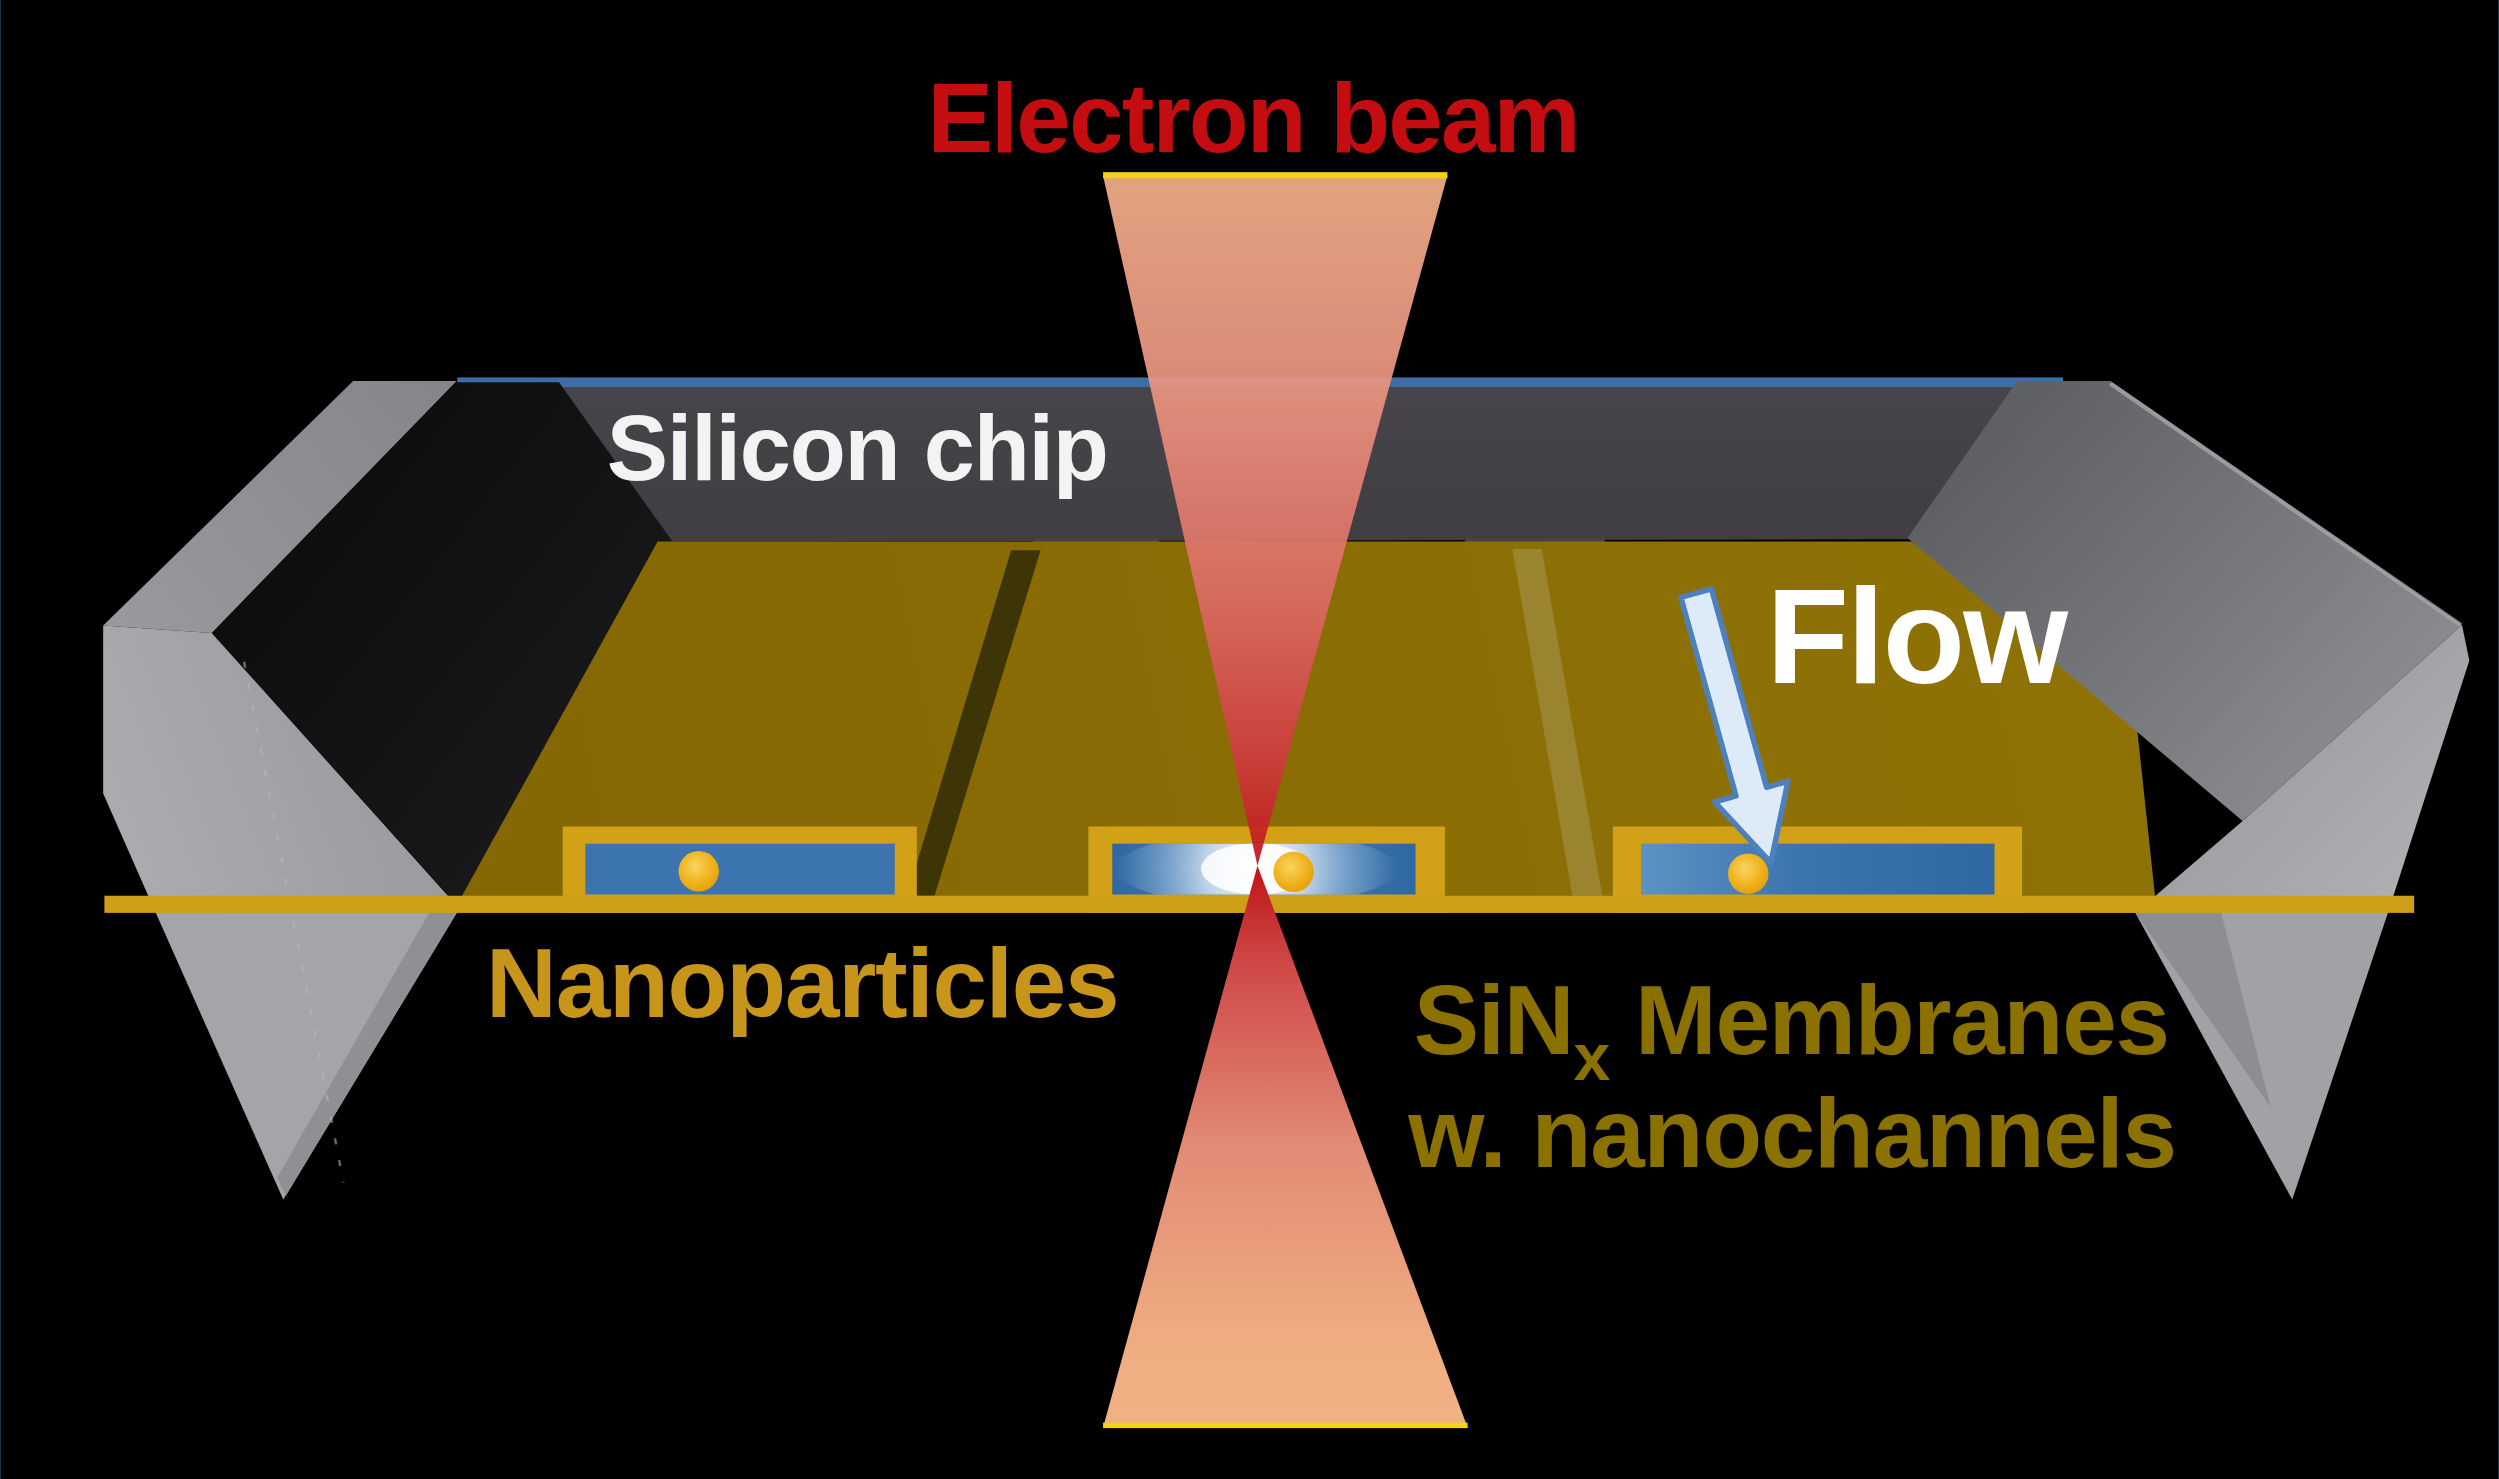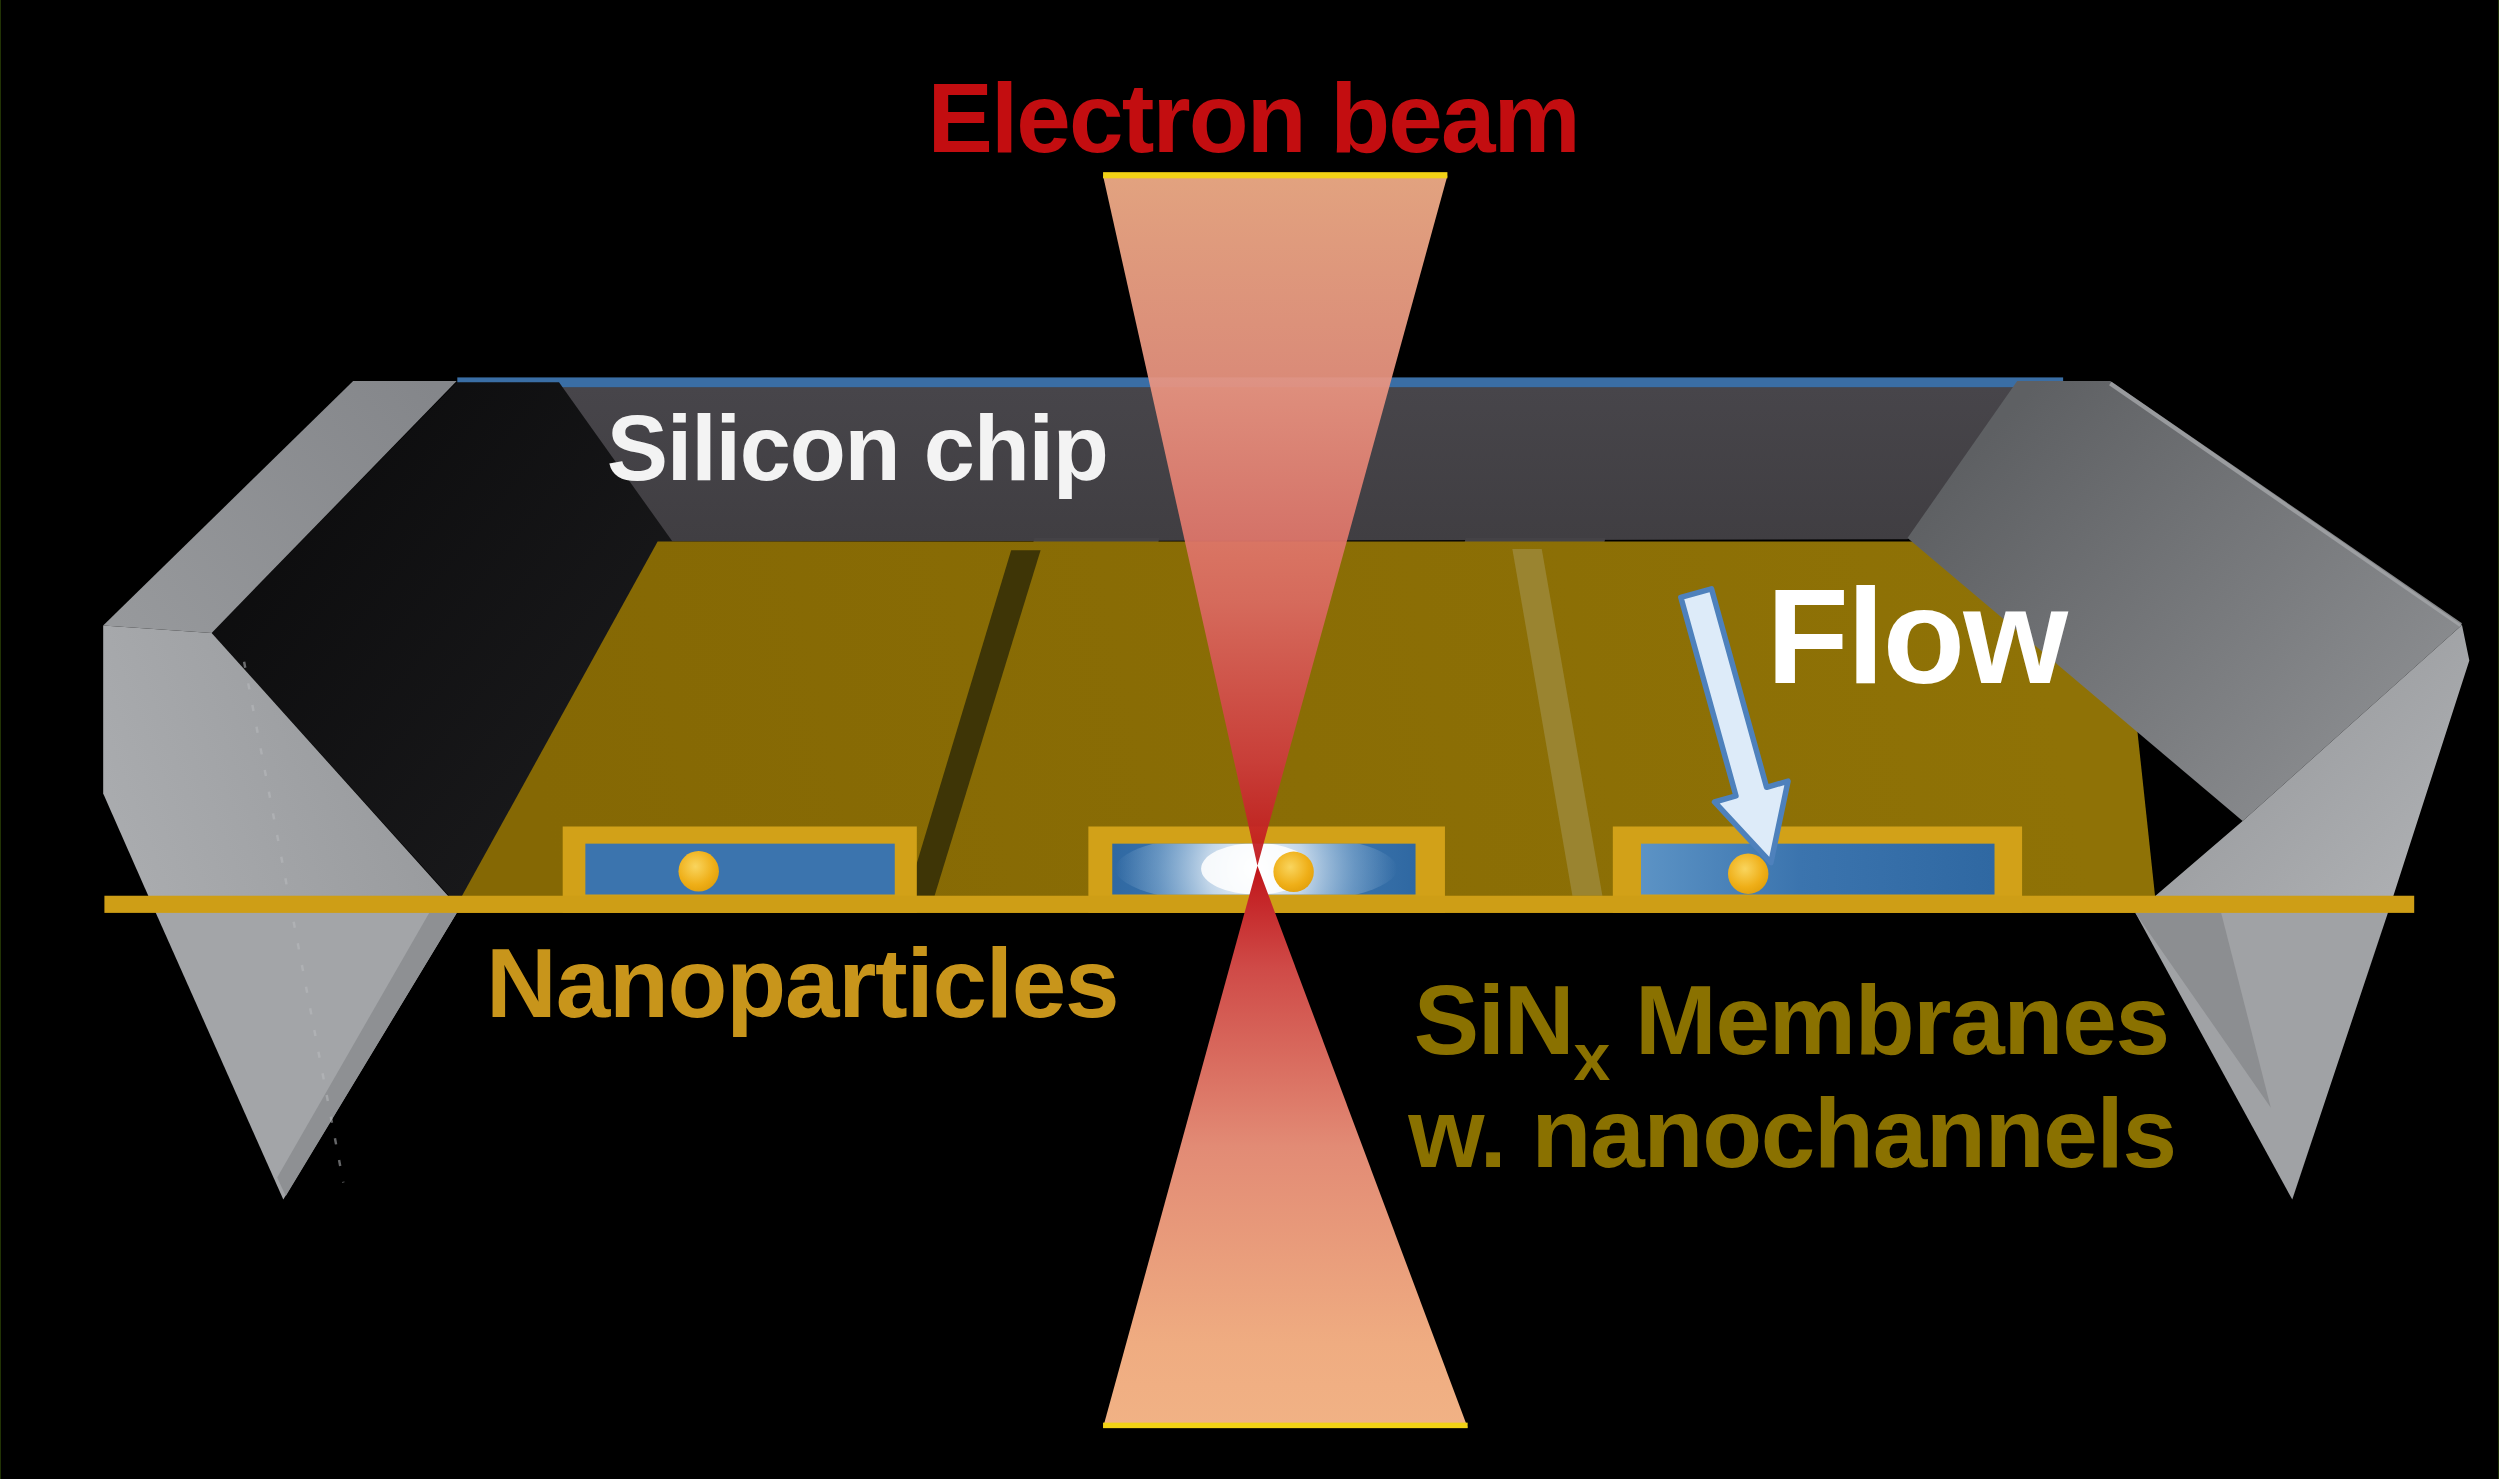--- a/index.html
+++ b/index.html
@@ -8,21 +8,21 @@
     height: 100%;
     background: #000;
     font-family: "Liberation Sans", sans-serif;
   }
   .stage {
     width: 100%;
     height: 100%;
     display: flex;
     align-items: flex-end;
     justify-content: center;
-    background: #84cc16;
+    background: #7dd3fc;
   }
   svg { display: block; width: 100%; height: 100%; }
   text { font-family: "Liberation Sans", sans-serif; font-weight: 700; }
 </style>
 </head>
 <body>
 
 <div class="stage">
 <svg viewBox="0 0 4078 2414" preserveAspectRatio="xMidYMid meet">
   <defs>

